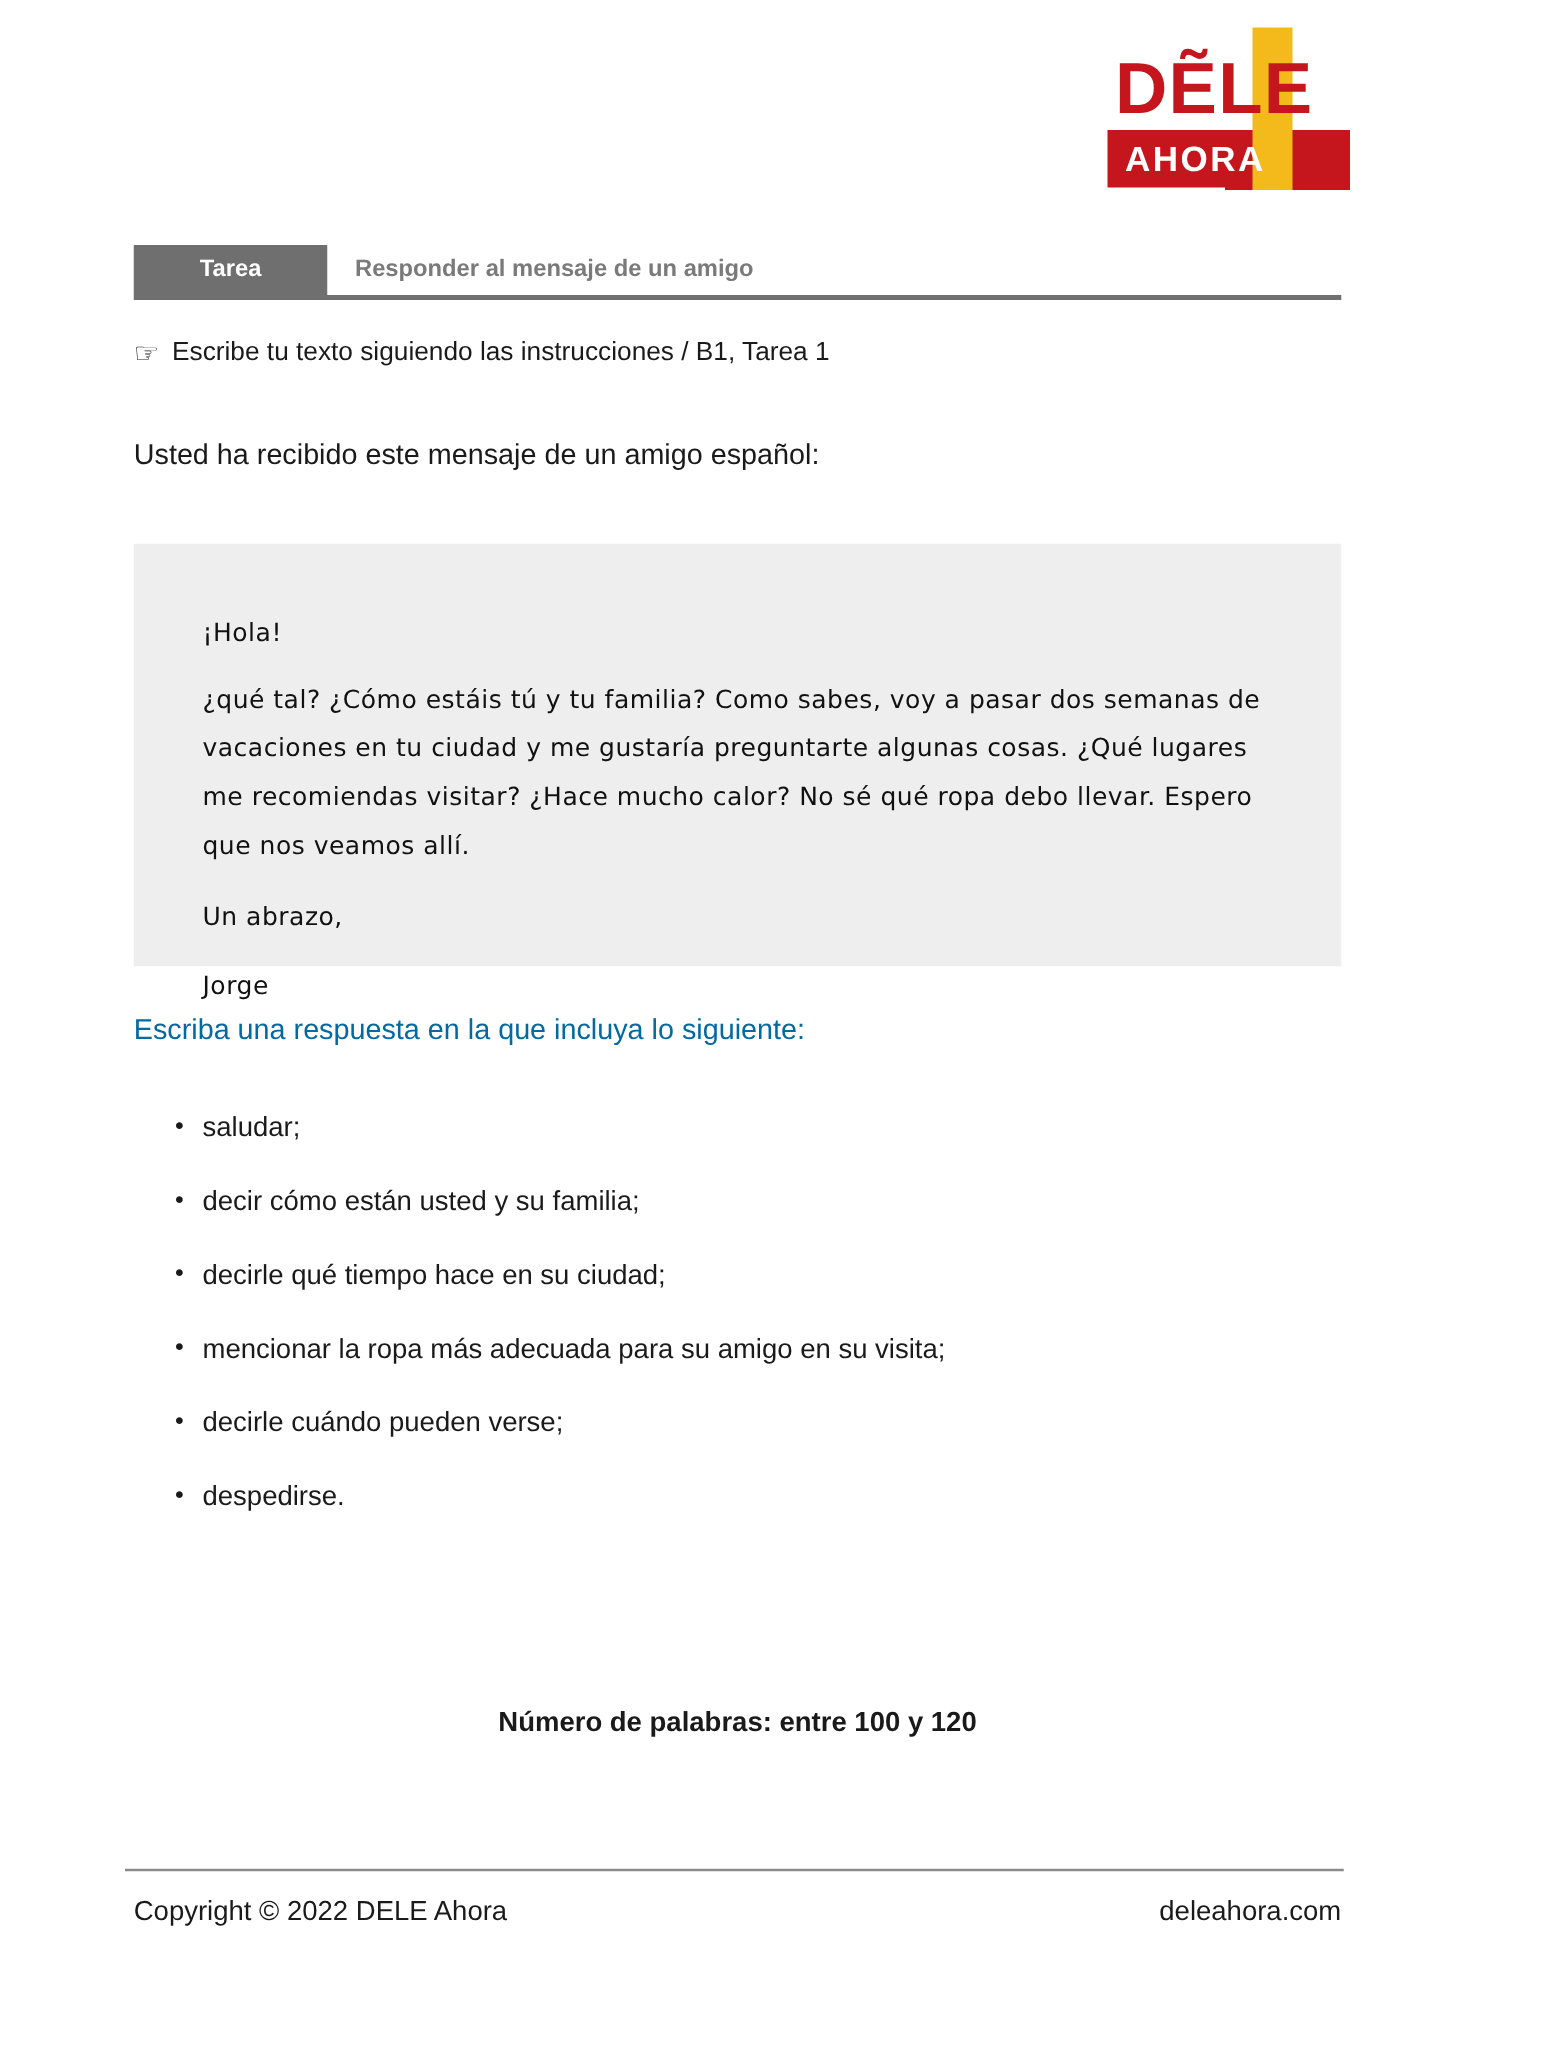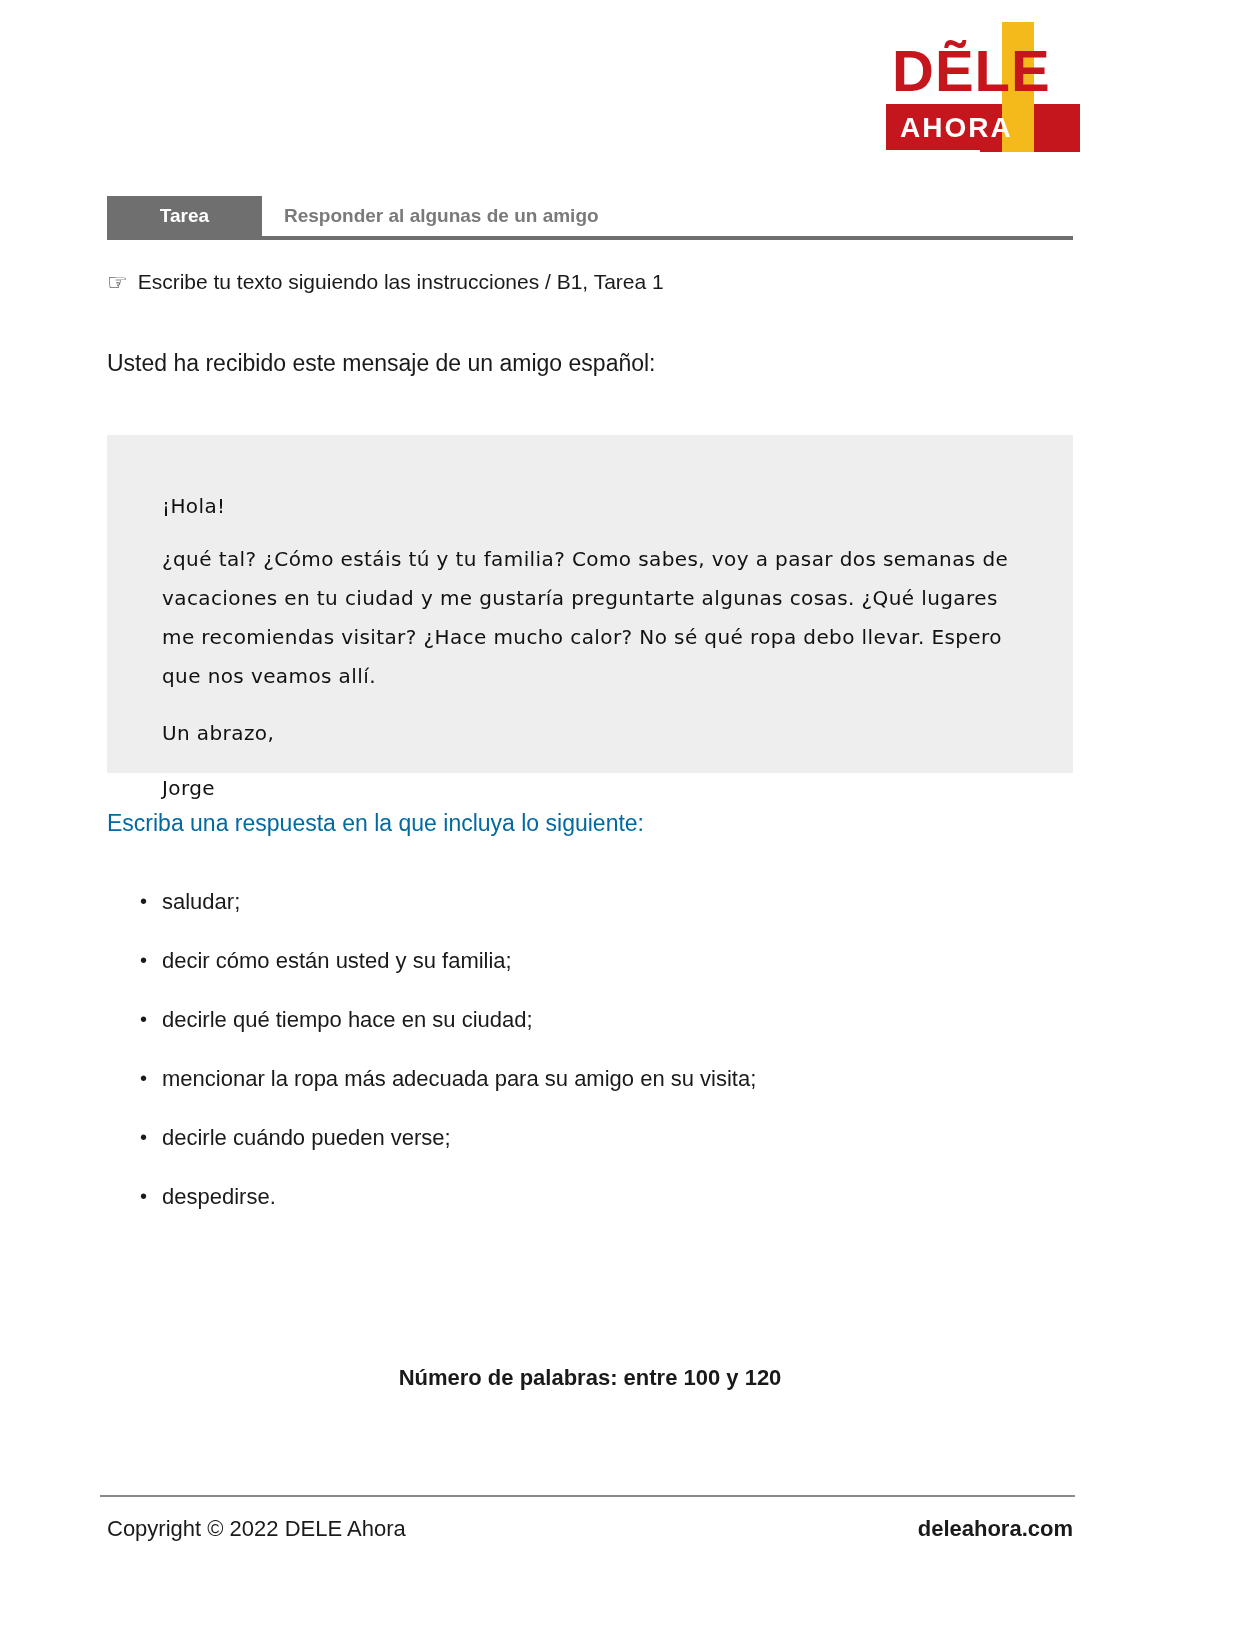--- a/index.html
+++ b/index.html
@@ -224,39 +224,39 @@
     left: 107px;
     top: 1516px;
     width: 966px;
     display: flex;
     justify-content: space-between;
     align-items: baseline;
     font-size: 22px;
     color: #1a1a1a;
   }
   .footer-site {
-    font-weight: bold;
+    font-weight: normal;
   }
 </style>
 </head>
 <body>
 
 <div class="page">
 
   <div class="logo-wrap">
     <div class="logo-red-tail"></div>
     <div class="logo-ahora-bar"></div>
     <div class="logo-yellow-bar"></div>
     <div class="logo-dele">DẼLE</div>
     <div class="logo-ahora">AHORA</div>
   </div>
 
   <div class="tarea-bar">
     <div class="tarea-tab">Tarea</div>
-    <div class="tarea-title">Responder al algunas de un amigo</div>
+    <div class="tarea-title">Responder al mensaje de un amigo</div>
   </div>
   <div class="tarea-rule"></div>
 
   <div class="instruction">
     <span class="hand-icon">☞</span>
     <span>Escribe tu texto siguiendo las instrucciones / B1, Tarea 1</span>
   </div>
 
   <div class="intro">Usted ha recibido este mensaje de un amigo español:</div>
 

